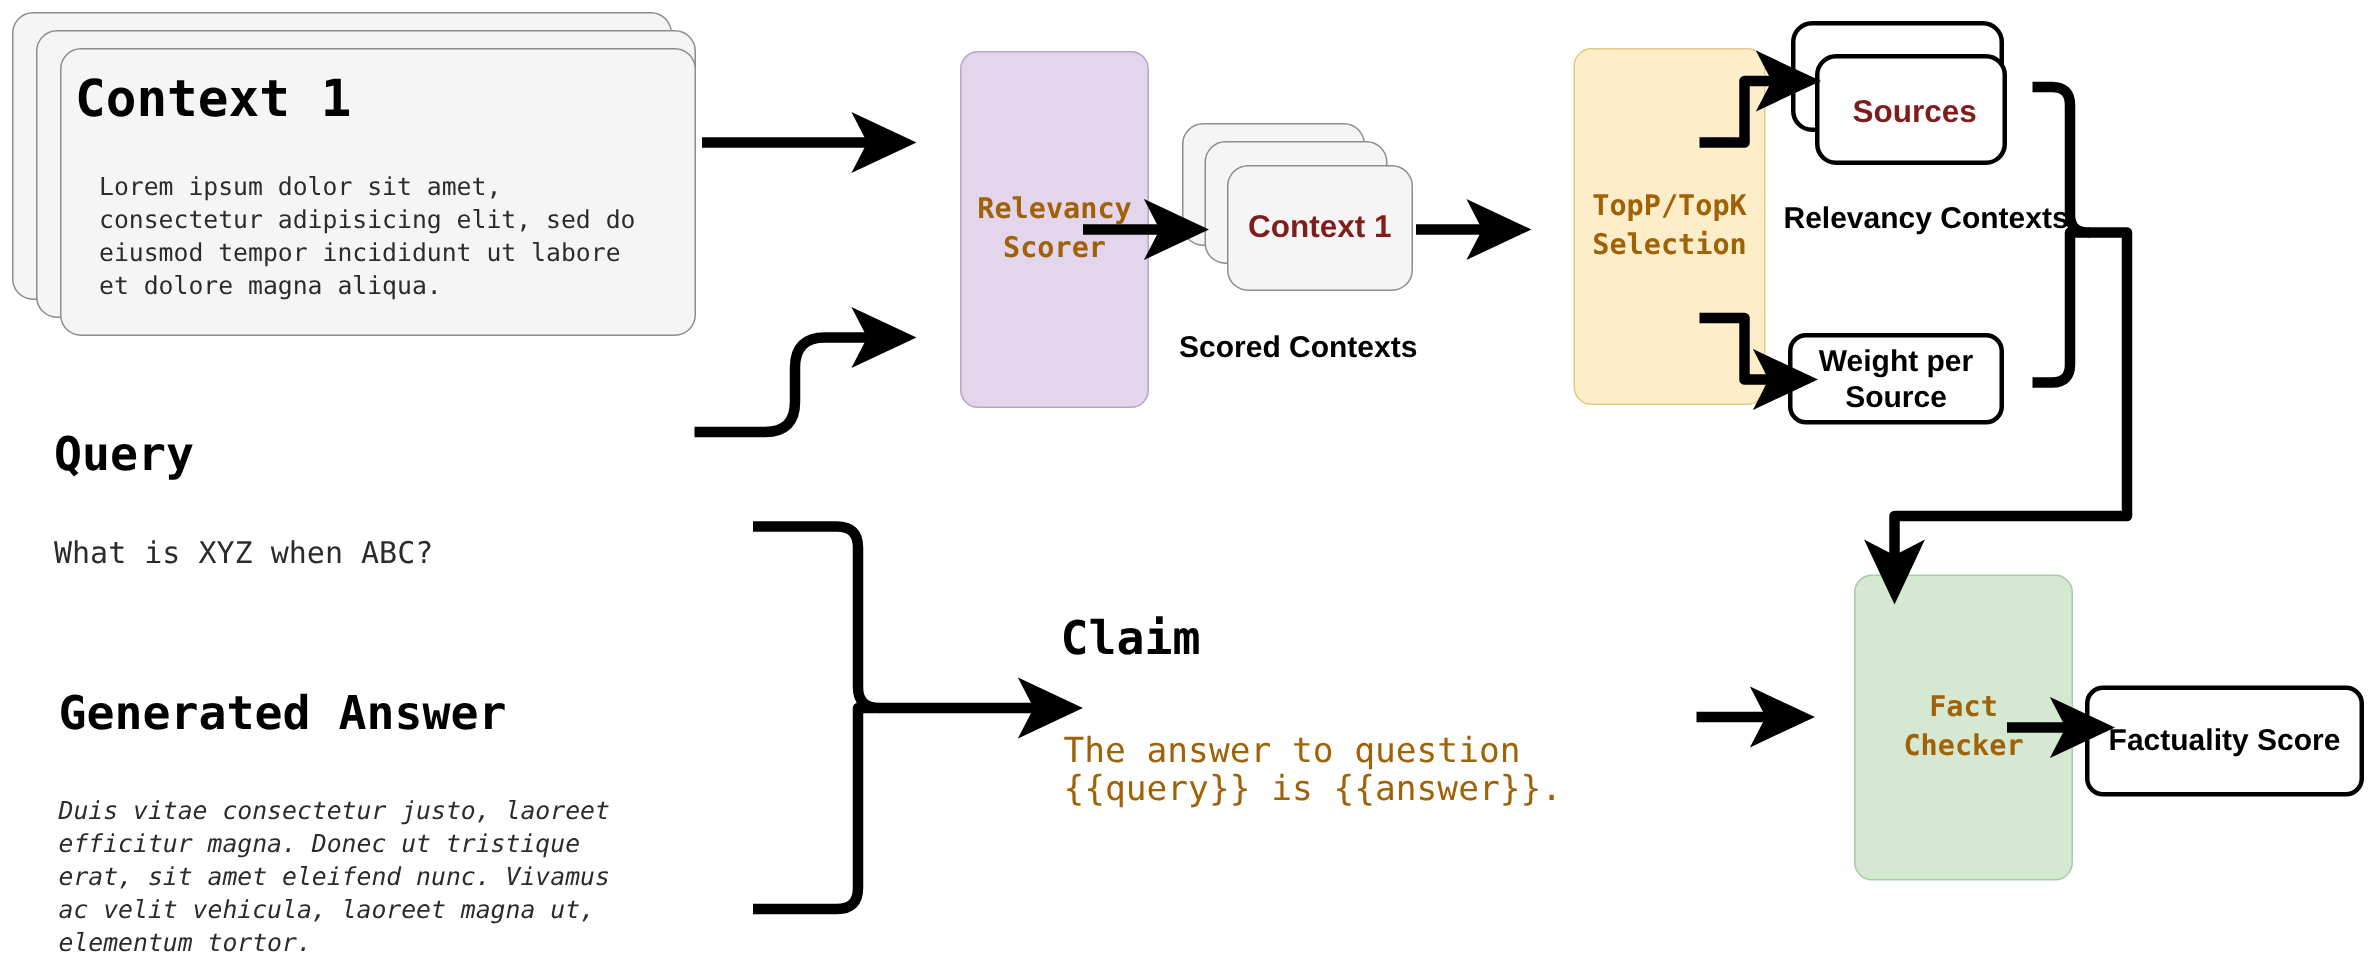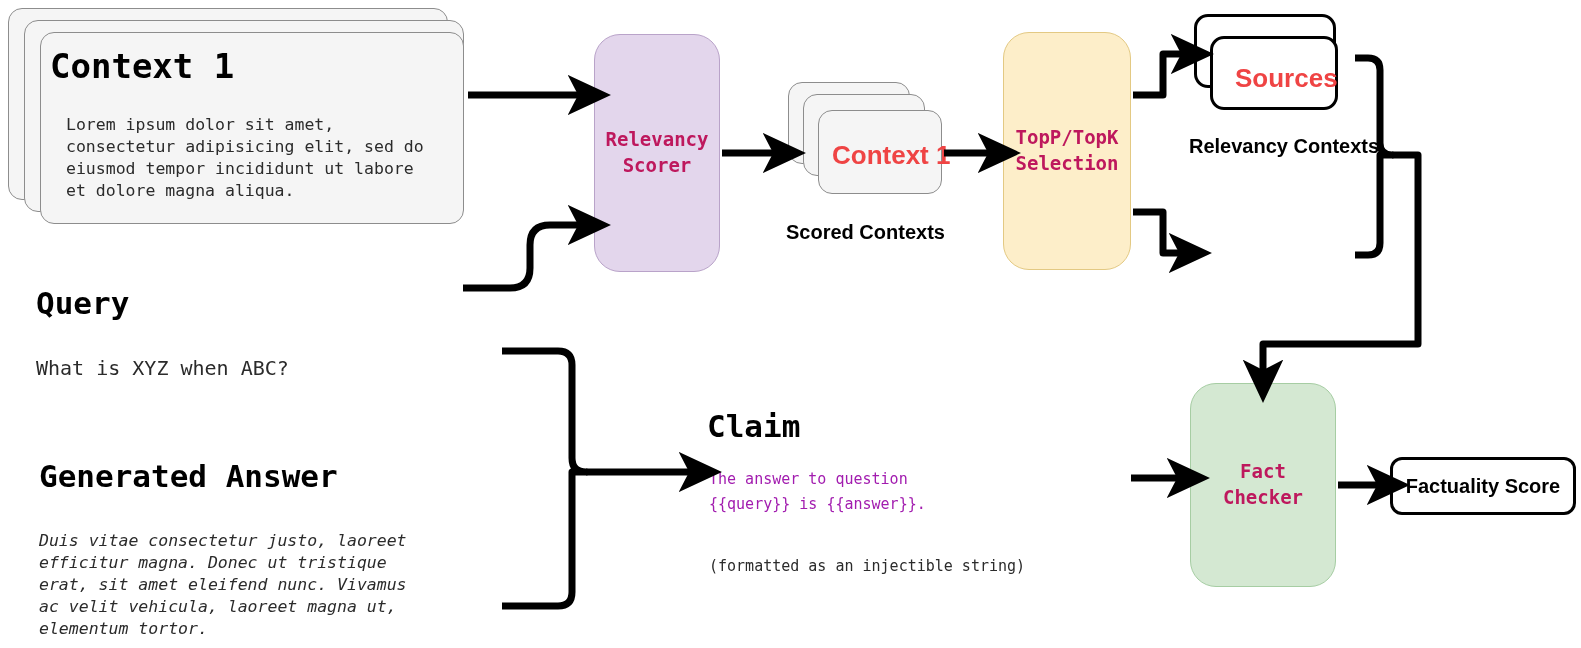--- a/index.html
+++ b/index.html
@@ -27,31 +27,32 @@
     background: #f5f5f5;
     border: 1.6px solid #8d8d8d;
   }
   .card.white {
     background: #ffffff;
     border: 3px solid #000000;
   }
   .proc {
     position: absolute;
     box-sizing: border-box;
-    border-radius: 26px;
+    border-radius: 12px;
     display: flex;
     align-items: center;
     justify-content: center;
     text-align: center;
     font-family: "DejaVu Sans Mono", monospace;
     font-weight: bold;
     font-size: 19px;
     line-height: 1.35;
-    color: #be185d;
+    color: #a16207;
     white-space: pre-line;
+    margin-left: 46px;
   }
   .pill {
     position: absolute;
     box-sizing: border-box;
     border-radius: 12px;
     border: 3px solid #000;
     background: #fff;
     display: flex;
     align-items: center;
     justify-content: center;
@@ -85,22 +86,22 @@
     font-family: "Liberation Sans", sans-serif;
     font-weight: bold;
     font-size: 20px;
     color: #000;
     white-space: nowrap;
   }
   .card-label {
     position: absolute;
     font-family: "Liberation Sans", sans-serif;
     font-weight: bold;
-    font-size: 26px;
-    color: #ef4444;
+    font-size: 21px;
+    color: #7f1d1d;
     white-space: nowrap;
   }
 
   svg.overlay {
     position: absolute;
     left: 0; top: 0;
     width: 1581px;
     height: 648px;
     pointer-events: none;
   }
@@ -132,41 +133,42 @@
   <div class="proc" style="left:1003px; top:32px; width:128px; height:238px;
               background:#fdeec9; border:1.6px solid #e3c983;">TopP/TopK
 Selection</div>
 
   <div class="card white" style="left:1194px; top:14px; width:142px; height:74px;"></div>
   <div class="card white" style="left:1210px; top:36px; width:128px; height:74px;"></div>
   <div class="card-label" style="left:1235px; top:63px;">Sources</div>
 
   <div class="sans-label" style="left:1189px; top:135px;">Relevancy Contexts</div>
 
+  <div class="pill" style="left:1192px; top:222px; width:144px; height:61px;">Weight per
+Source</div>
 
   <div class="mono-title" style="left:36px; top:285px; font-size:31px;">Query</div>
   <div class="mono-body" style="left:36px; top:357px; font-size:20px;">What is XYZ when ABC?</div>
 
   <div class="mono-title" style="left:39px; top:458px; font-size:31px;">Generated Answer</div>
   <div class="mono-body" style="left:39px; top:530px; width:440px;font-style:italic;">Duis vitae consectetur justo, laoreet
 efficitur magna. Donec ut tristique
 erat, sit amet eleifend nunc. Vivamus
 ac velit vehicula, laoreet magna ut,
 elementum tortor.</div>
 
   <div class="mono-title" style="left:707px; top:396px; font-size:31px;margin-top:12px;">Claim</div>
-  <div class="mono-body" style="left:709px; top:467px; width:380px; font-size:15px; line-height:25px; color:#a21caf;">The answer to question
+  <div class="mono-body" style="left:709px; top:489px; width:380px; font-size:23px; line-height:25px; color:#a16207;">The answer to question
 {{query}} is {{answer}}.</div>
-  <div class="mono-body" style="left:709px; top:555px; font-size:15px; color:#2b2b2b;">(formatted as an injectible string)</div>
 
   <div class="proc" style="left:1190px; top:383px; width:146px; height:204px;
               background:#d4e8d2; border:1.6px solid #a6cda3;text-align:center;">Fact
 Checker</div>
 
-  <div class="pill" style="left:1390px; top:457px; width:186px; height:58px;">Factuality Score</div>
+  <div class="pill" style="left:1390px; top:457px; width:186px; height:74px;">Factuality Score</div>
 
   <svg class="overlay" viewBox="0 0 1581 648" xmlns="http://www.w3.org/2000/svg">
     <defs>
       <marker id="arrow" markerWidth="7" markerHeight="7" refX="2.2" refY="3" orient="auto" markerUnits="strokeWidth">
         <path d="M0,0.1 L6.2,3 L0,5.9 L1.5,3 Z" fill="#000"></path>
       </marker>
     </defs>
 
     <g stroke="#000" stroke-width="7" fill="none" stroke-linecap="butt" stroke-linejoin="round">
 

